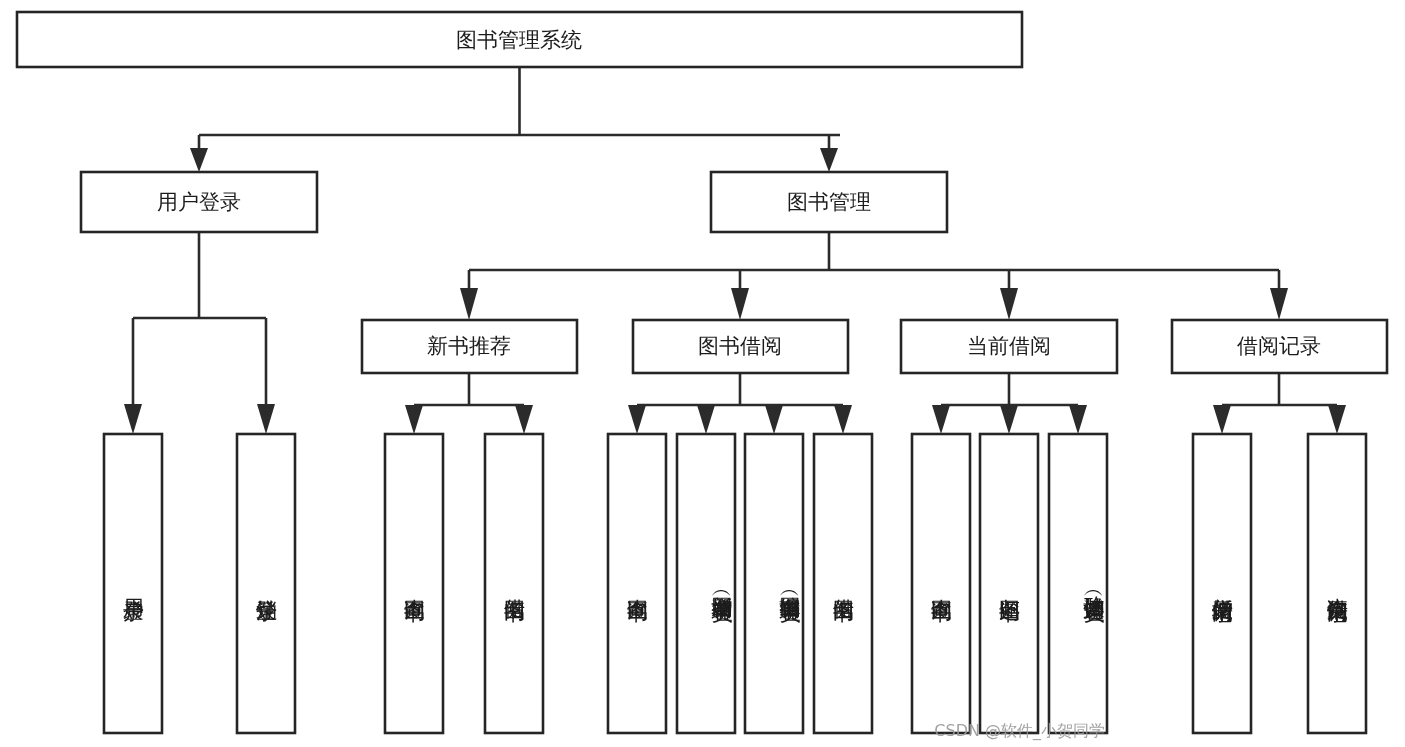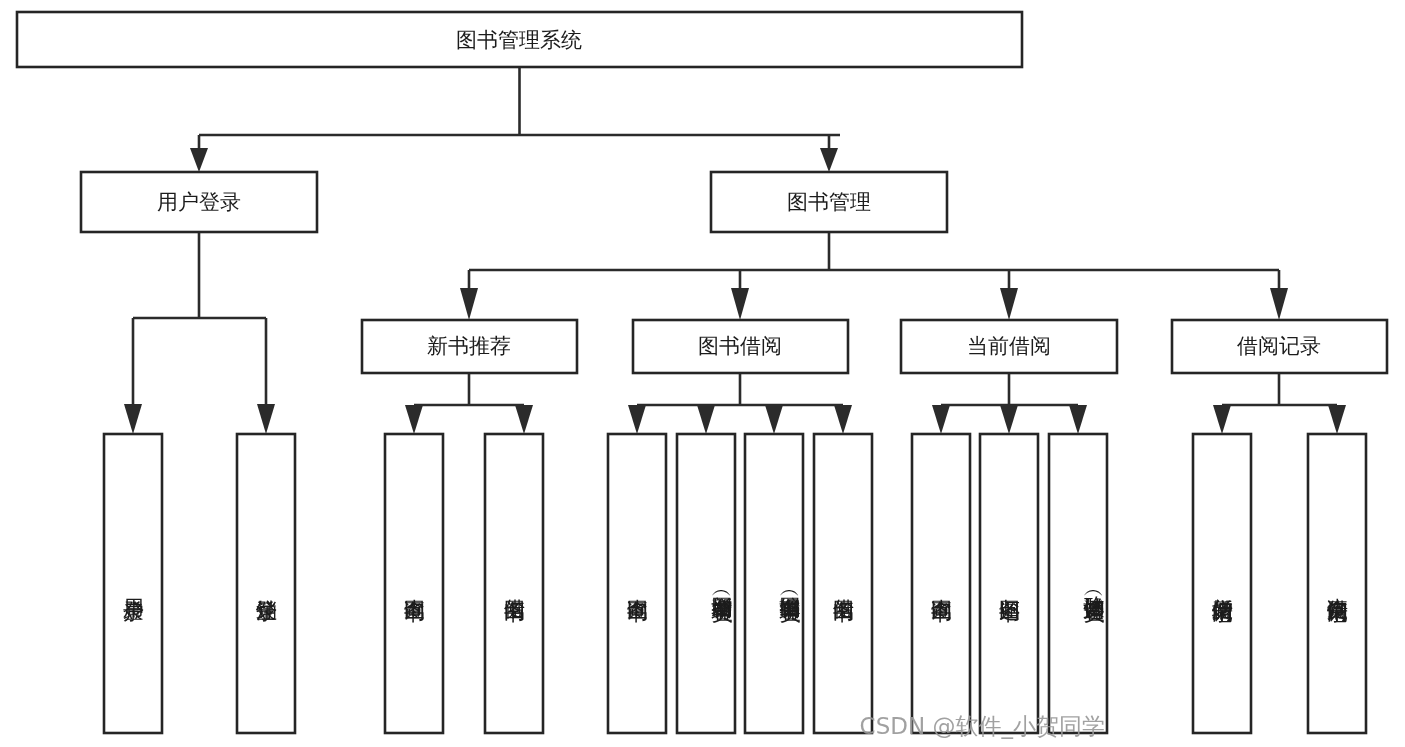--- a/index.html
+++ b/index.html
@@ -61,21 +61,21 @@
     letter-spacing: 1px;
     white-space: nowrap;
     text-align: center;
     pointer-events: none;
   }
   .watermark {
     position: absolute;
     right: 14px;
     bottom: 5px;
     font-family: "DejaVu Sans", "Liberation Sans", sans-serif;
-    font-size: 23px;
+    font-size: 16px;
     color: #9a9a9a;
     opacity: 0.92;
     white-space: nowrap;
   }
 </style>
 </head>
 <body>
 
 <div id="diagram-root">
 

